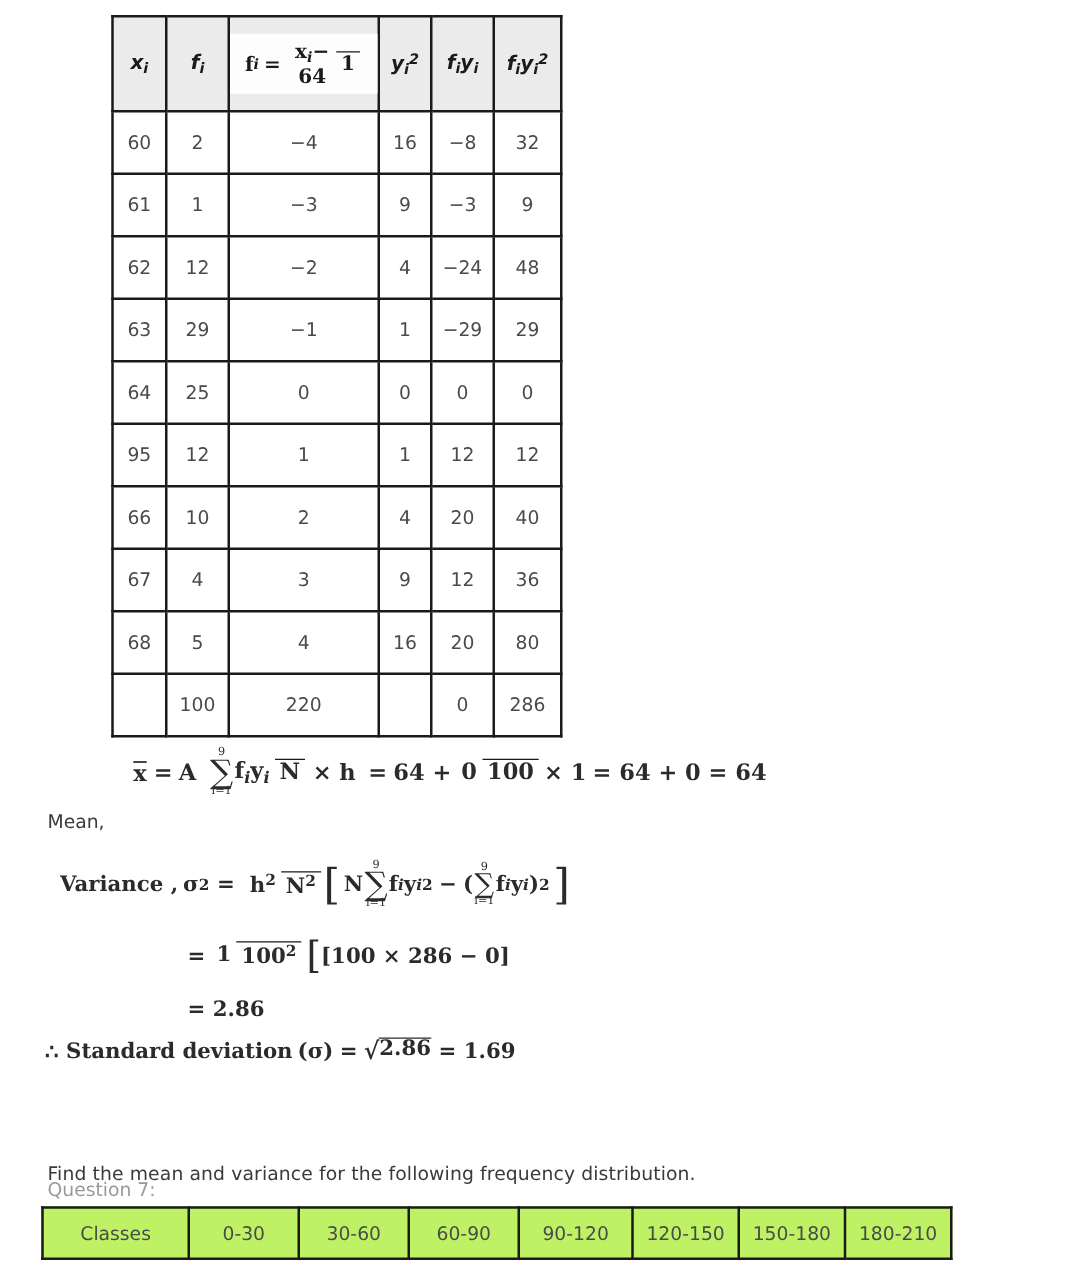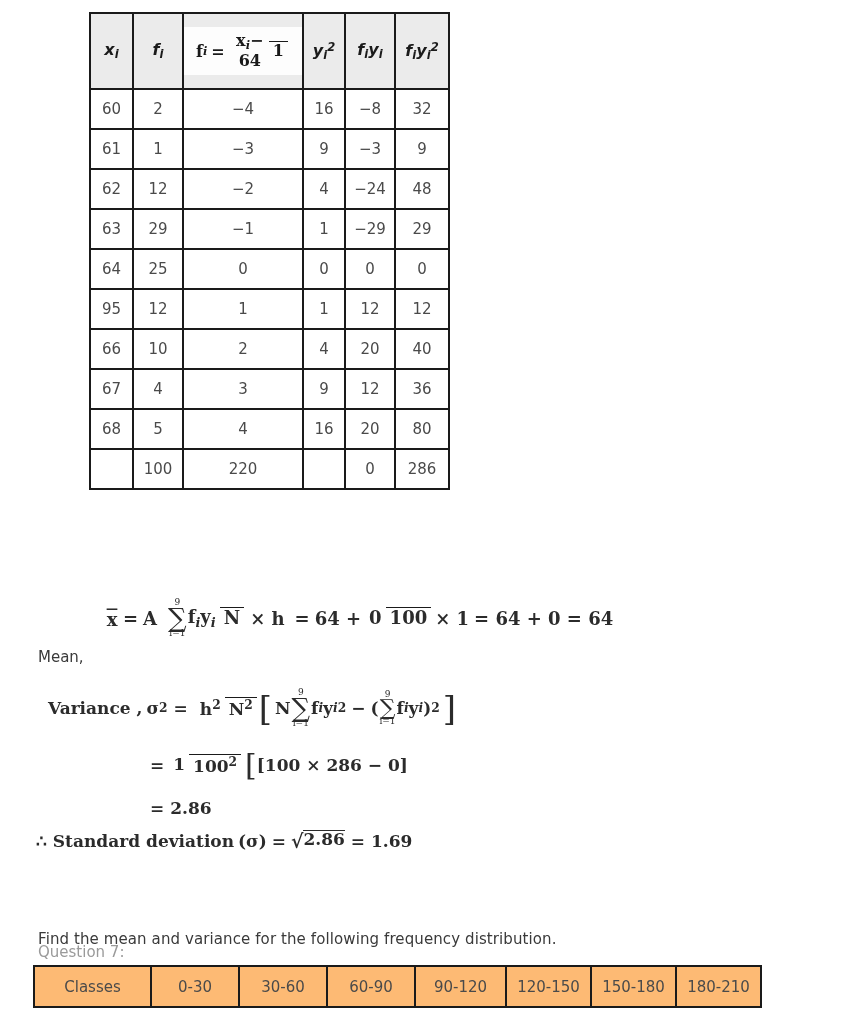--- a/index.html
+++ b/index.html
@@ -31,21 +31,21 @@
     padding: 0;
   }
   .stat-table thead td {
     background: #ebebeb;
     height: 76px;
     font-weight: bold;
     font-style: italic;
     color: #1a1a1a;
     font-size: 16px;
   }
-  .stat-table tbody td { height: 40px; text-align: center; }
+  .stat-table tbody td { height: 50px; text-align: center; }
   .c1 { width: 43px; }
   .c2 { width: 50px; }
   .c3 { width: 120px; }
   .c4 { width: 42px; }
   .c5 { width: 50px; }
   .c6 { width: 54px; }
 
   .sub { font-size: 0.72em; vertical-align: -0.28em; font-style: italic; }
   .sup { font-size: 0.72em; vertical-align: 0.45em; }
 
@@ -130,21 +130,21 @@
     font-size: 15px; color: #3a3a3a;
     letter-spacing: 0.1px;
   }
 
   
   .class-table {
     position: absolute;
     left: 33px; top: 965px;
     border-collapse: collapse;
     table-layout: fixed;
-    background: #fdba74;
+    background: #bef264;
   }
   .class-table td {
     border: 2px solid #1a1a1a;
     height: 41px;
     text-align: center;
     vertical-align: middle;
     font-size: 15px;
     color: #4a4a4a;
     font-family: "DejaVu Sans", sans-serif;
     padding: 0 4px;

